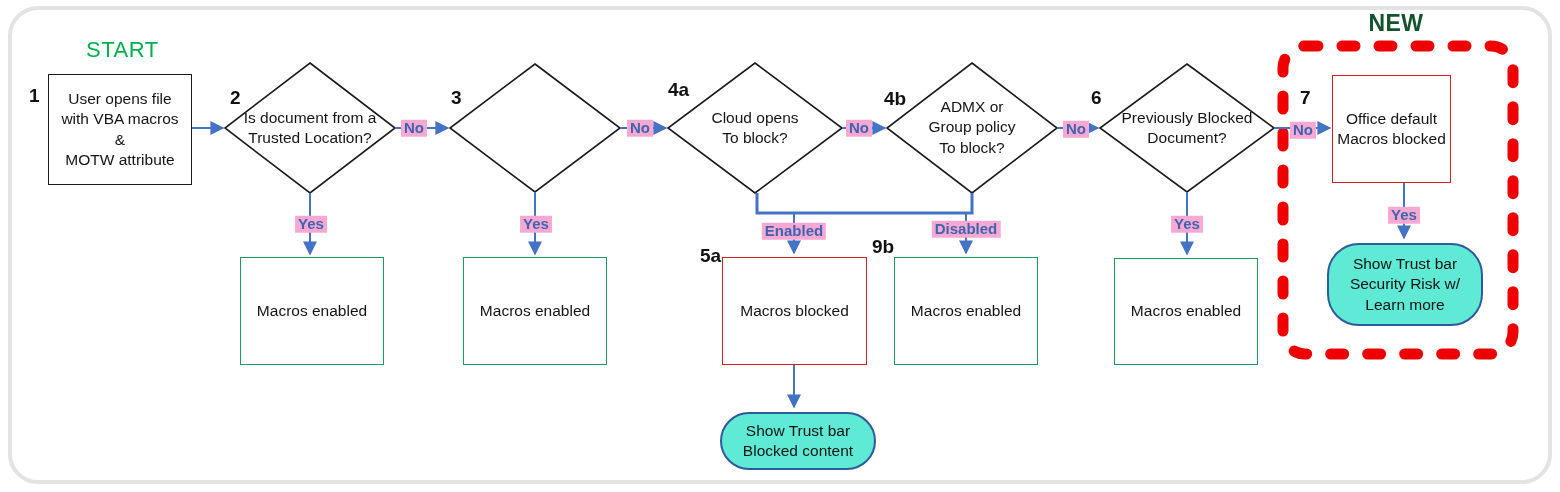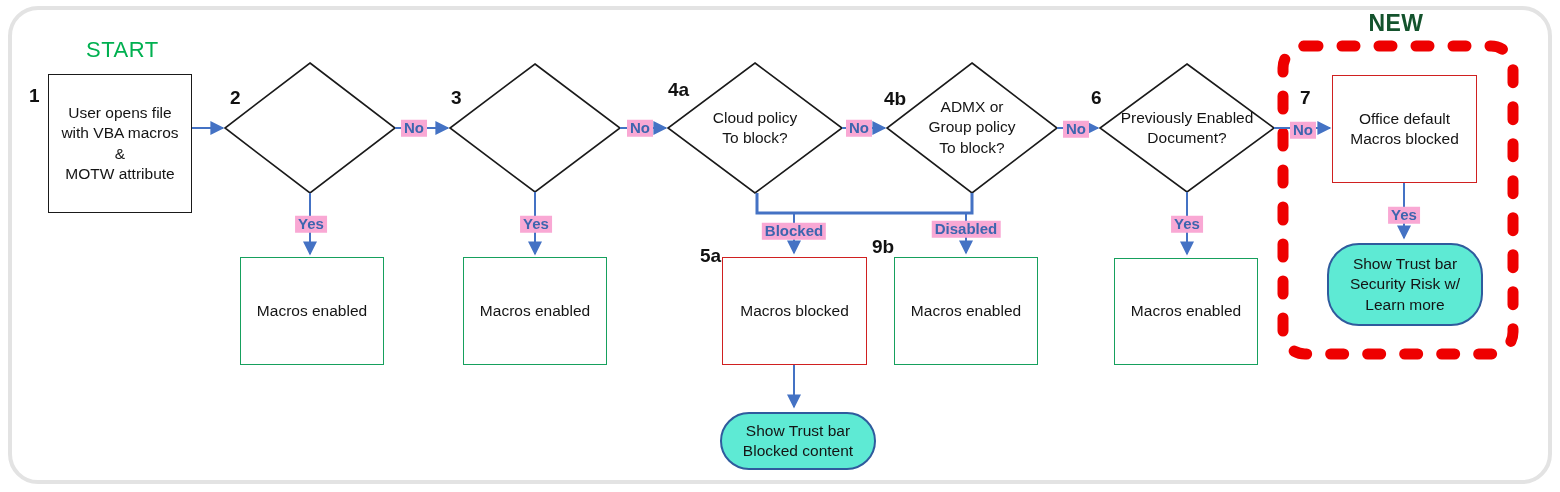--- a/index.html
+++ b/index.html
@@ -102,21 +102,21 @@
   <div class="abs step-num" style="left:29px;top:86px;">1</div>
   <div class="abs step-num" style="left:230px;top:88px;">2</div>
   <div class="abs step-num" style="left:451px;top:88px;">3</div>
   <div class="abs step-num" style="left:668px;top:80px;">4a</div>
   <div class="abs step-num" style="left:884px;top:89px;">4b</div>
   <div class="abs step-num" style="left:700px;top:246px;">5a</div>
   <div class="abs step-num" style="left:872px;top:237px;">9b</div>
   <div class="abs step-num" style="left:1091px;top:88px;">6</div>
   <div class="abs step-num" style="left:1300px;top:88px;">7</div>
 
-  <div class="abs node-box center-txt" style="left:48px;top:74px;width:144px;height:139px;">
+  <div class="abs node-box center-txt" style="left:48px;top:74px;width:144px;height:111px;">
     <div class="node-text">User opens file
 with VBA macros
 &amp;
 MOTW attribute</div>
   </div>
 
   <div class="abs node-box border-green center-txt" style="left:240px;top:257px;width:144px;height:108px;">
     <div class="node-text">Macros enabled</div>
   </div>
 
@@ -129,57 +129,61 @@
   </div>
 
   <div class="abs node-box border-green center-txt" style="left:894px;top:257px;width:144px;height:108px;">
     <div class="node-text">Macros enabled</div>
   </div>
 
   <div class="abs node-box border-green center-txt" style="left:1114px;top:258px;width:144px;height:107px;">
     <div class="node-text">Macros enabled</div>
   </div>
 
-  <div class="abs node-box border-red center-txt" style="left:1332px;top:75px;width:145px;height:108px;">
+  <div class="abs node-box border-red center-txt" style="left:1332px;top:75px;width:119px;height:108px;">
     <div class="node-text">Office default
 Macros blocked</div>
   </div>
 
   <div class="abs stadium center-txt" style="left:720px;top:412px;width:156px;height:58px;border-radius:29px;">
     <div class="stadium-text">Show Trust bar
 Blocked content</div>
   </div>
 
   <div class="abs stadium center-txt" style="left:1327px;top:243px;width:156px;height:83px;border-radius:32px;">
     <div class="stadium-text">Show Trust bar
 Security Risk w/
 Learn more</div>
   </div>
 
+  <div class="diamond-text-wrap" style="left:310px;top:128px;">
+    <div class="diamond-text">Is document from a
+Trusted Location?</div>
+  </div>
   <div class="diamond-text-wrap" style="left:755px;top:128px;">
-    <div class="diamond-text">Cloud policy
+    <div class="diamond-text">Cloud opens
 To block?</div>
   </div>
   <div class="diamond-text-wrap" style="left:972px;top:128px;">
     <div class="diamond-text">ADMX or
 Group policy
 To block?</div>
   </div>
   <div class="diamond-text-wrap" style="left:1187px;top:128px;">
-    <div class="diamond-text">Previously Enabled
+    <div class="diamond-text">Previously Blocked
 Document?</div>
   </div>
 
   <div class="edge-label" style="left:414px;top:128px;">No</div>
   <div class="edge-label" style="left:640px;top:128px;">No</div>
   <div class="edge-label" style="left:859px;top:128px;">No</div>
   <div class="edge-label" style="left:1076px;top:129px;">No</div>
   <div class="edge-label" style="left:1303px;top:130px;">No</div>
 
   <div class="edge-label" style="left:311px;top:224px;">Yes</div>
   <div class="edge-label" style="left:536px;top:224px;">Yes</div>
   <div class="edge-label" style="left:1187px;top:224px;">Yes</div>
   <div class="edge-label" style="left:1404px;top:215px;">Yes</div>
 
-  <div class="edge-label" style="left:794px;top:231px;">Blocked</div>
+  <div class="edge-label" style="left:794px;top:231px;">Enabled</div>
   <div class="edge-label" style="left:966px;top:229px;">Disabled</div>
 
 </div>
 
 </body></html>

